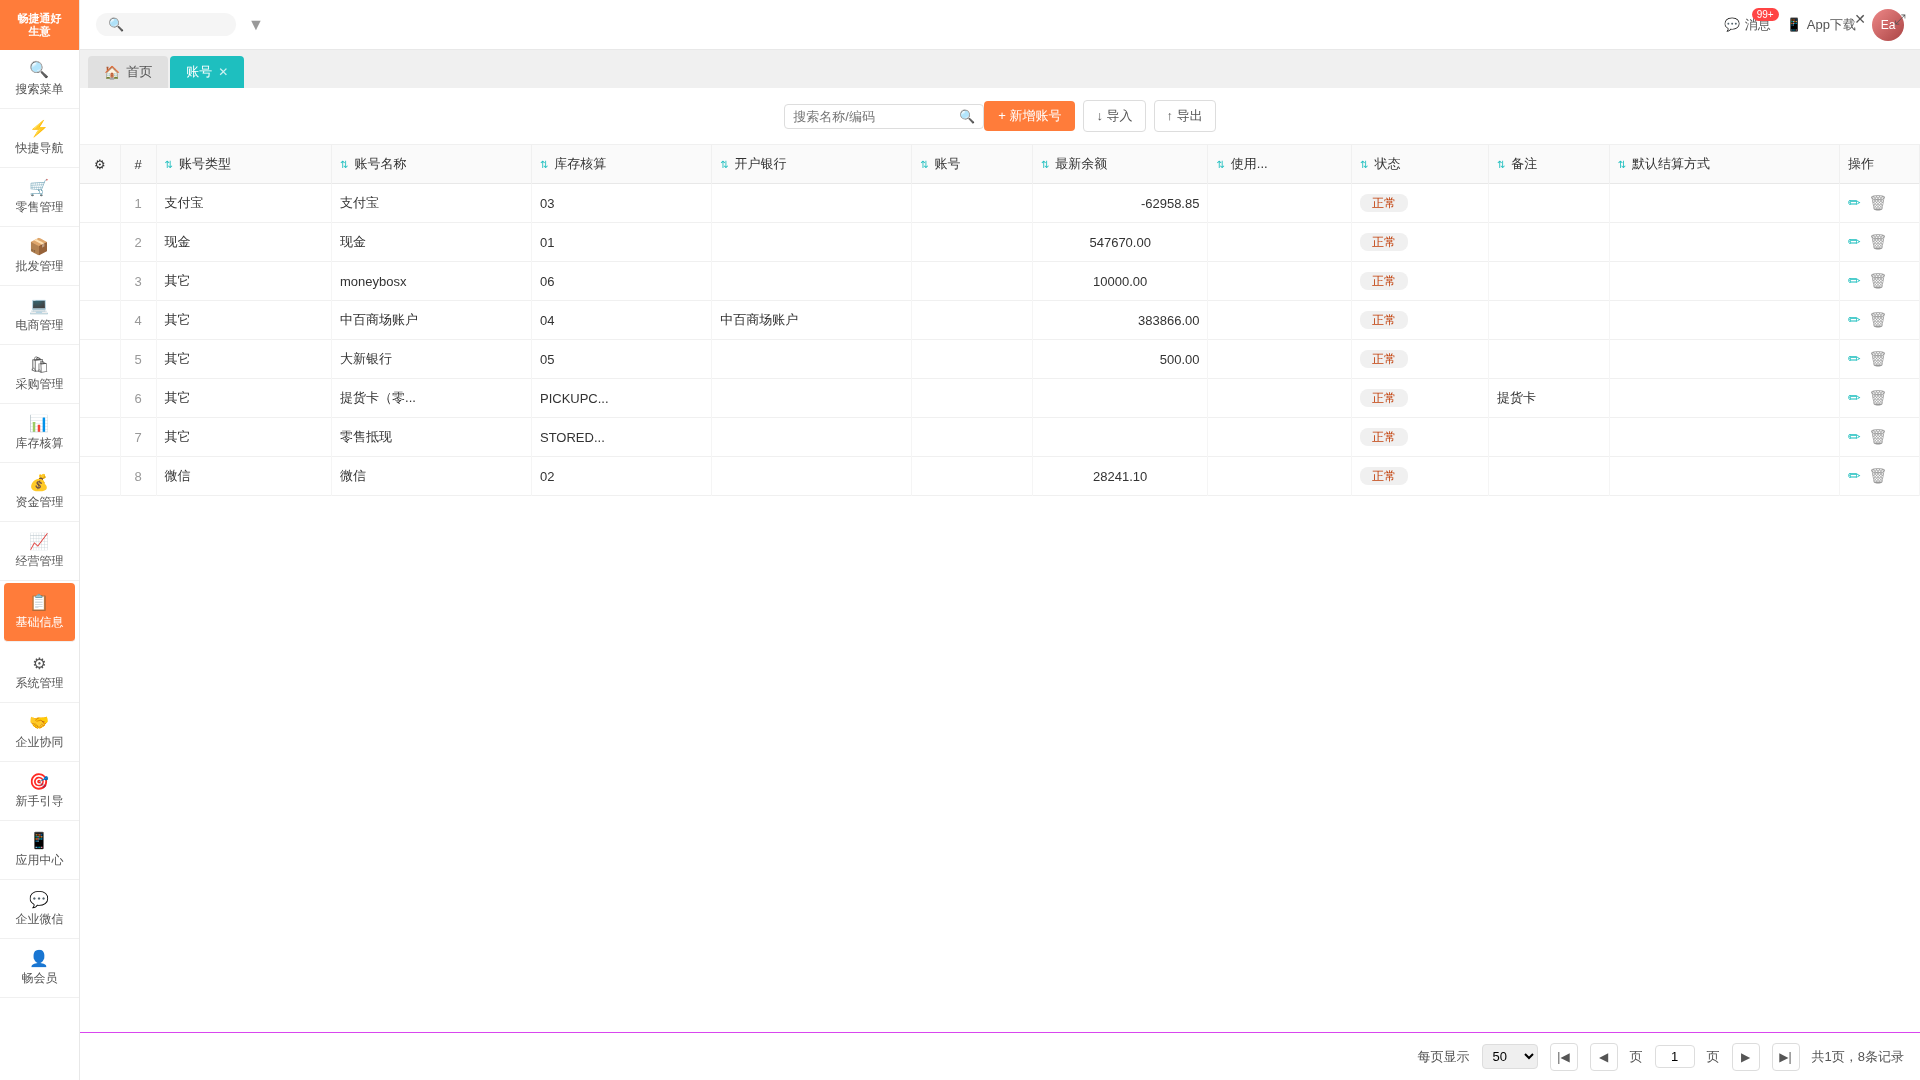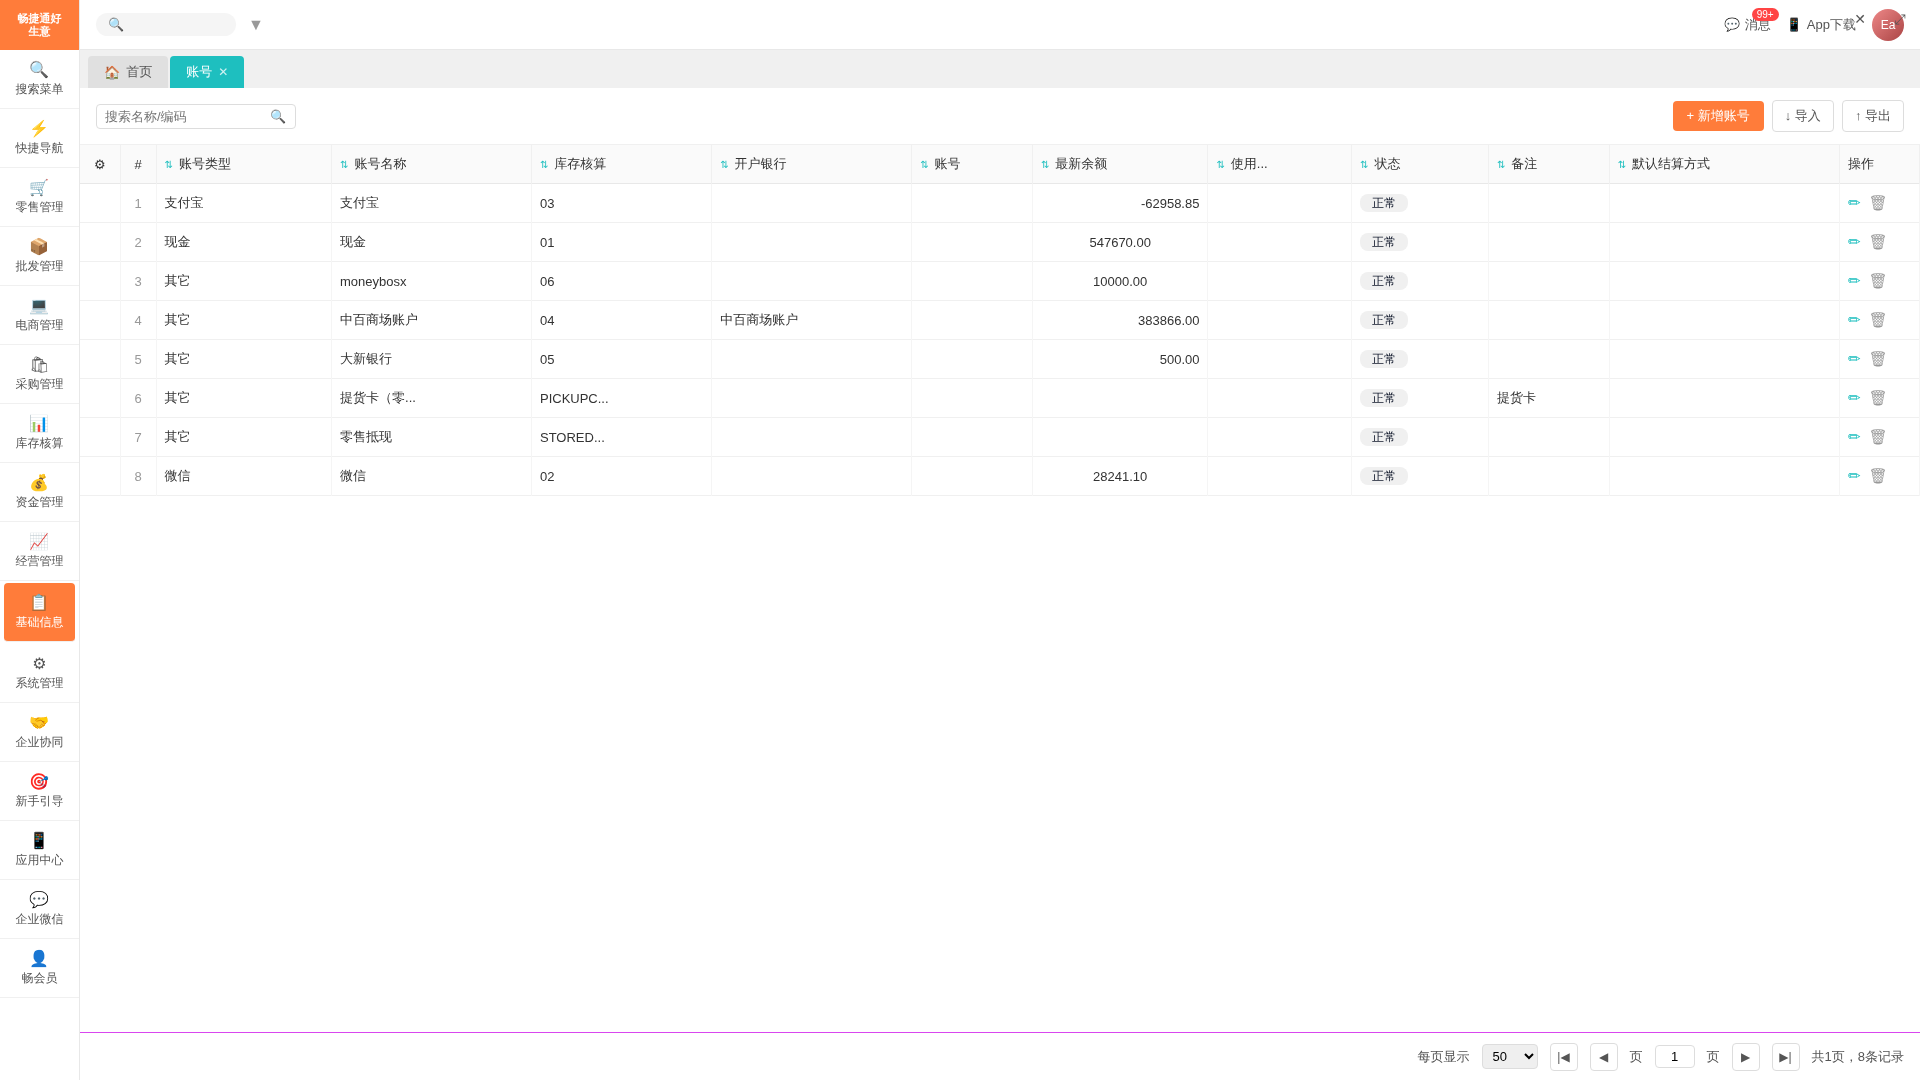--- a/index.html
+++ b/index.html
@@ -150,21 +150,21 @@
       overflow: hidden;
       display: flex;
       flex-direction: column;
       position: relative;
     }
 
     
     .content-controls {
       display: flex;
       align-items: center;
-      justify-content: space-between;
+      justify-content: center;
       padding: 12px 16px;
       border-bottom: 1px solid #f0f0f0;
     }
     .search-input-wrap {
       display: flex;
       align-items: center;
       border: 1px solid #ddd;
       border-radius: 4px;
       padding: 4px 8px;
       width: 200px;
@@ -244,21 +244,21 @@
       border-bottom: 1px solid #f0f0f0;
     }
     tbody td {
       padding: 10px 8px;
       color: #333;
       border-right: 1px solid #f5f5f5;
     }
     .row-num { color: #999; width: 30px; text-align: center; }
     .status-badge {
       background: #f0f0f0;
-      color: #0f172a;
+      color: #c2410c;
       border-radius: 8px;
       padding: 2px 12px;
       font-size: 12px;
     }
     .action-btns { display: flex; gap: 8px; }
     .action-btn { cursor: pointer; color: #1ebfbf; font-size: 15px; }
     .action-btn.delete { color: #999; }
 
     
     .pagination {

